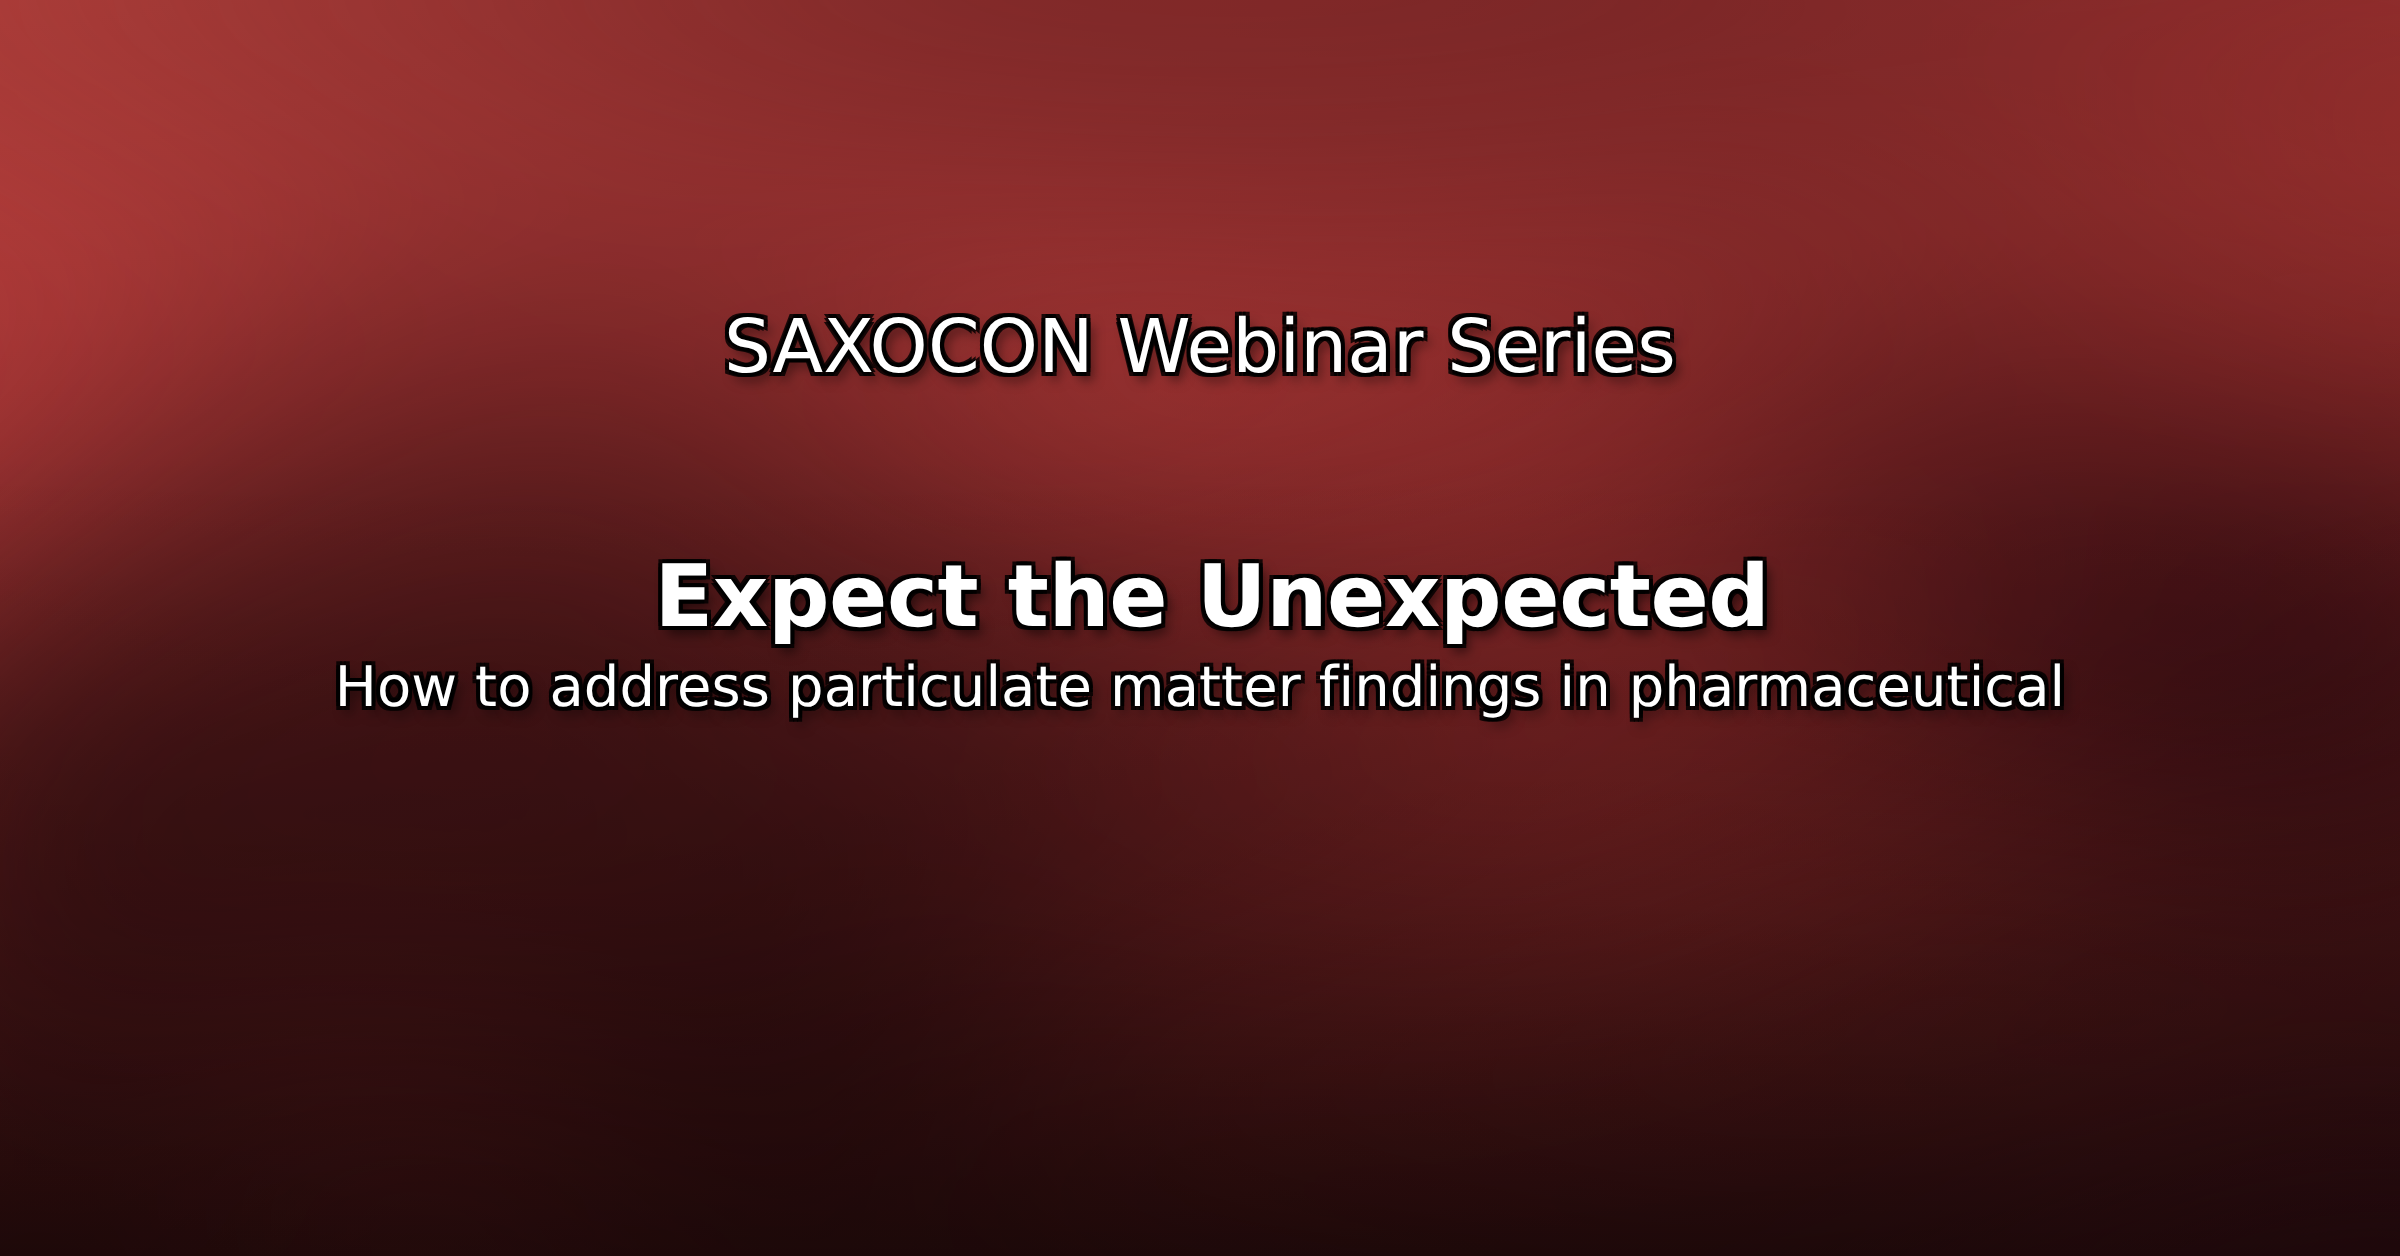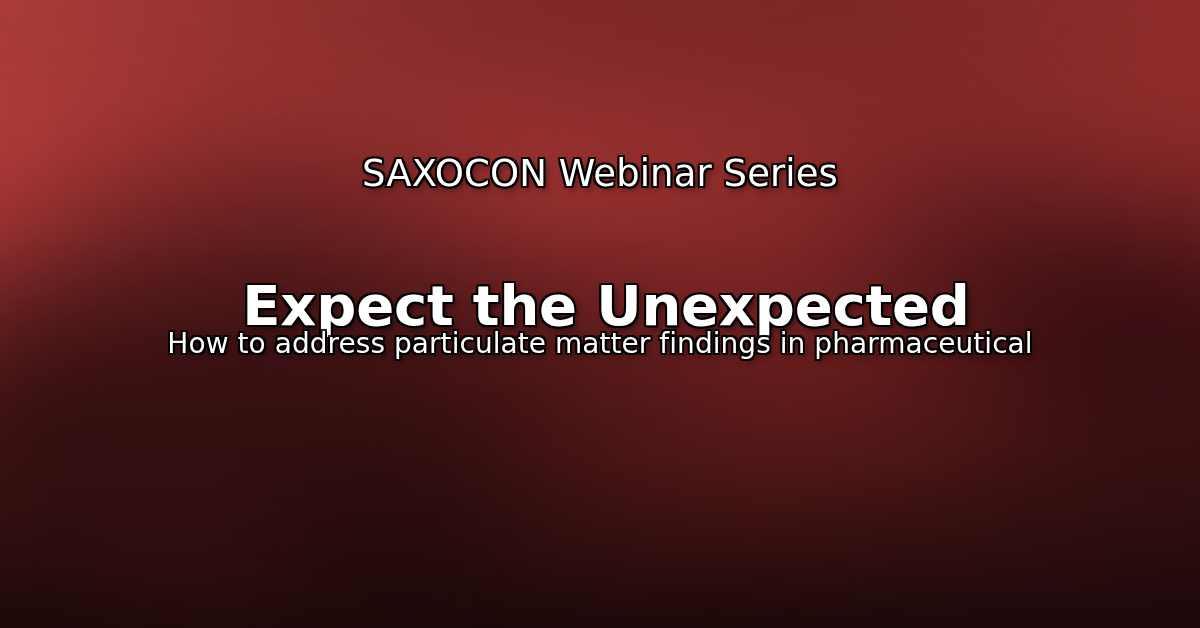--- a/index.html
+++ b/index.html
@@ -137,21 +137,21 @@
     font-weight: 400;
     letter-spacing: 0.1px;
     line-height: 1.05;
   }
 
   .headline {
     position: absolute;
     left: 12px;
     right: 0;
     top: 237px;
-    font-size: 56px;
+    font-size: 43px;
     font-weight: 700;
     letter-spacing: -0.2px;
     line-height: 1.05;
     margin-top: 40px;
   }
 
   .subtitle {
     position: absolute;
     left: 0;
     right: 0;

